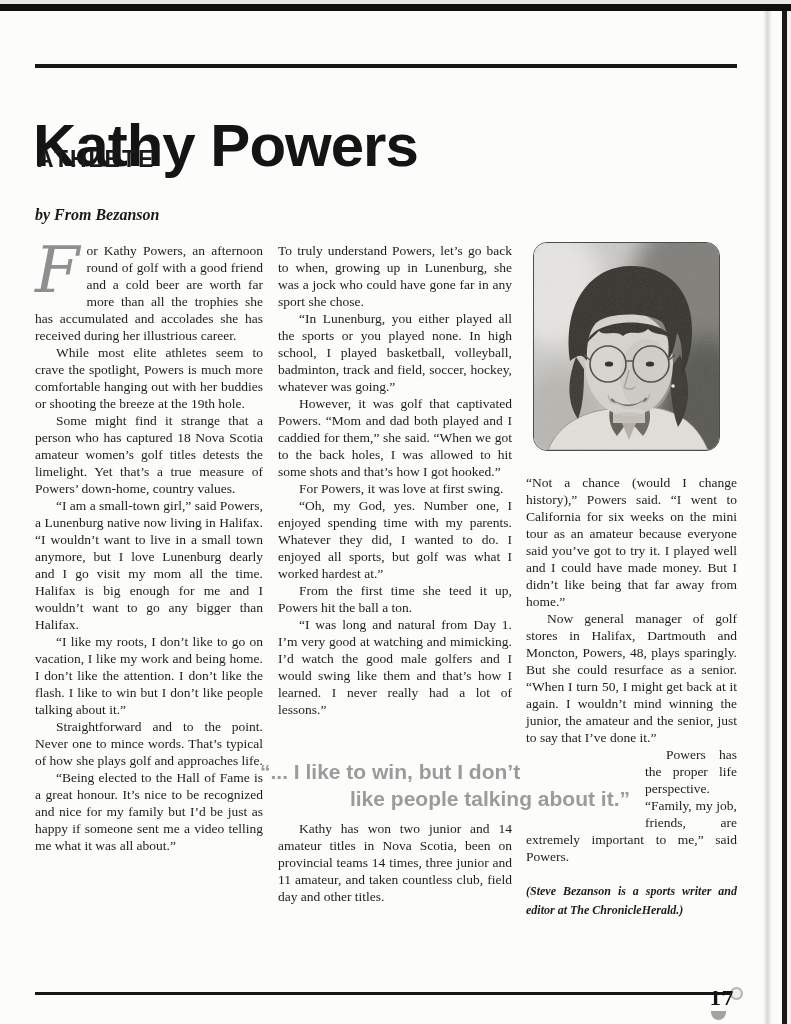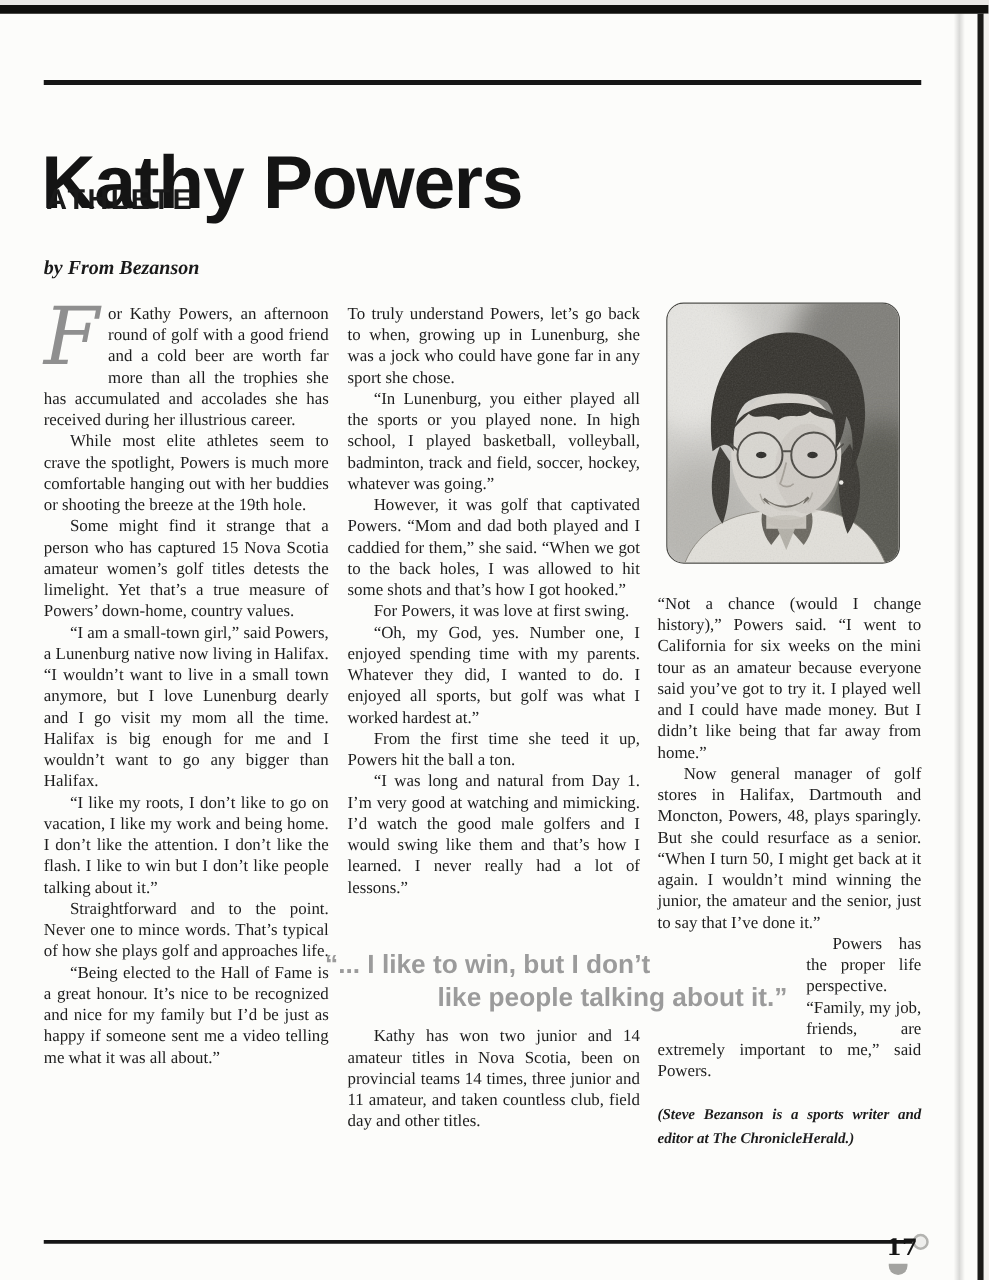--- a/index.html
+++ b/index.html
@@ -70,21 +70,21 @@
   <div class="scan-strip-right"></div>
 
   <div class="rule rule-top"></div>
   <h1 class="title">Kathy Powers</h1>
   <div class="subtitle">ATHLETE</div>
   <div class="byline">by From Bezanson</div>
 
   <div class="col col-1">
     <p class="first"><span class="dropcap">F</span><span>or Kathy Powers, an afternoon round of golf with a good friend and a cold beer are worth far more than all the trophies she has accumulated and accolades she has received during her illustrious career.</span></p>
     <p>While most elite athletes seem to crave the spotlight, Powers is much more comfortable hanging out with her buddies or shooting the breeze at the 19th hole.</p>
-    <p>Some might find it strange that a person who has captured 15 Nova Scotia amateur women’s golf titles detests the limelight. Yet that’s a true measure of Powers’ down-home, country values.</p>
+    <p>Some might find it strange that a person who has captured 18 Nova Scotia amateur women’s golf titles detests the limelight. Yet that’s a true measure of Powers’ down-home, country values.</p>
     <p>“I am a small-town girl,” said Powers, a Lunenburg native now living in Halifax. “I wouldn’t want to live in a small town anymore, but I love Lunenburg dearly and I go visit my mom all the time. Halifax is big enough for me and I wouldn’t want to go any bigger than Halifax.</p>
     <p>“I like my roots, I don’t like to go on vacation, I like my work and being home. I don’t like the attention. I don’t like the flash. I like to win but I don’t like people talking about it.”</p>
     <p>Straightforward and to the point. Never one to mince words. That’s typical of how she plays golf and approaches life.</p>
     <p>“Being elected to the Hall of Fame is a great honour. It’s nice to be recognized and nice for my family but I’d be just as happy if someone sent me a video telling me what it was all about.”</p>
   </div>
 
   <div class="col col-2a">
     <p class="first">To truly understand Powers, let’s go back to when, growing up in Lunenburg, she was a jock who could have gone far in any sport she chose.</p>
     <p>“In Lunenburg, you either played all the sports or you played none. In high school, I played basketball, volleyball, badminton, track and field, soccer, hockey, whatever was going.”</p>
     <p>However, it was golf that captivated Powers. “Mom and dad both played and I caddied for them,” she said. “When we got to the back holes, I was allowed to hit some shots and that’s how I got hooked.”</p>

